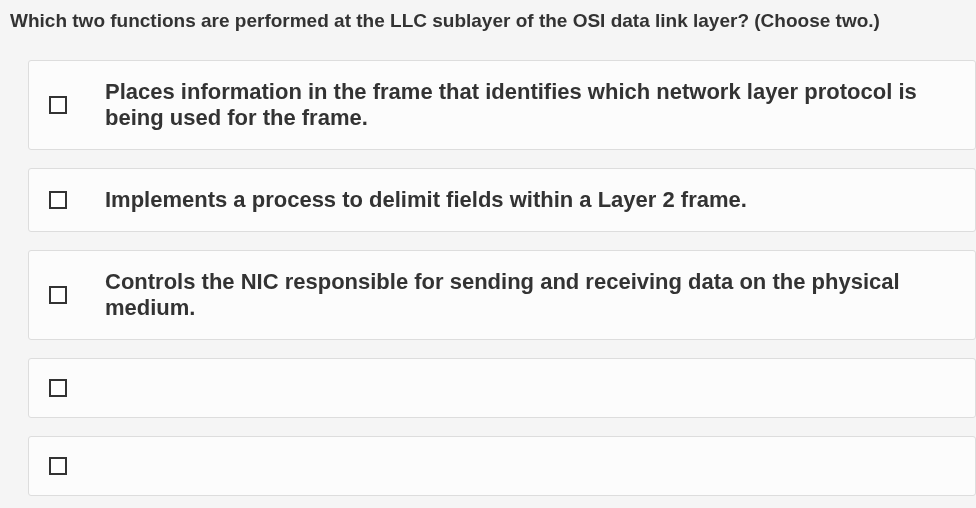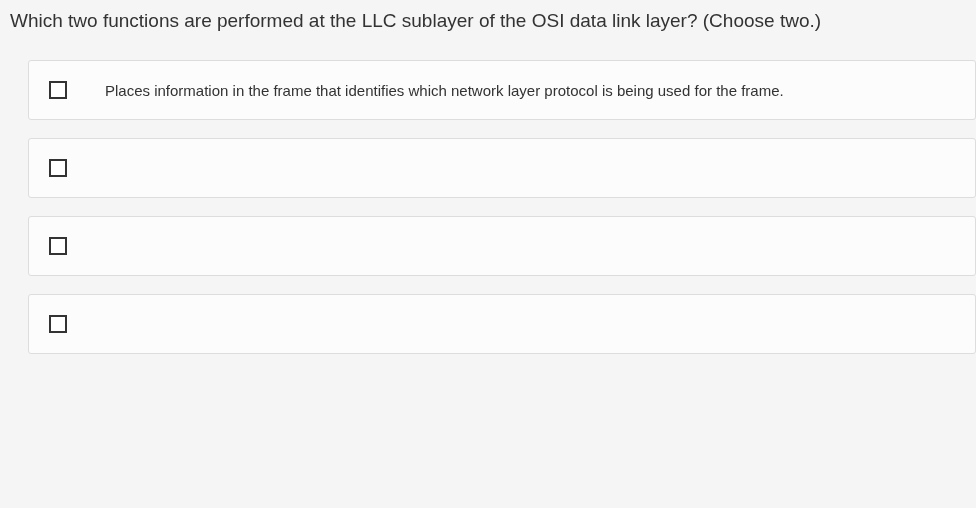--- a/index.html
+++ b/index.html
@@ -1,18 +1,19 @@
 <!DOCTYPE html>
 <html><head>
   <meta charset="utf-8">
   <style>
     * {
       margin: 0;
       padding: 0;
       box-sizing: border-box;
+      font-weight: bold;
     }
     body {
       font-family: Arial, Helvetica, sans-serif;
       background: #f5f5f5;
       padding: 10px 0 10px 8px;
       width: 976px;
       color: #333;
     }
     .question-text {
       font-size: 19px;
@@ -38,40 +39,45 @@
     .checkbox {
       width: 18px;
       height: 18px;
       border: 2px solid #333;
       background: #fff;
       flex-shrink: 0;
       margin-right: 38px;
       cursor: pointer;
     }
     .option-text {
-      font-size: 15px;
+      font-size: 22px;
       color: #333;
     }
   </style>
 </head>
 <body>
 
 <div class="question-text">Which two functions are performed at the LLC sublayer of the OSI data link layer? (Choose two.)</div>
 
 <div class="options-container">
 
   <div class="option-row">
     <div class="checkbox"></div>
     <div class="option-text">Places information in the frame that identifies which network layer protocol is being used for the frame.</div>
   </div>
 
   <div class="option-row">
     <div class="checkbox"></div>
+    <div class="option-text">Implements a process to delimit fields within a Layer 2 frame.</div>
   </div>
 
+  <div class="option-row">
+    <div class="checkbox"></div>
+    <div class="option-text">Controls the NIC responsible for sending and receiving data on the physical medium.</div>
+  </div>
 
   <div class="option-row">
     <div class="checkbox"></div>
   </div>
 
   <div class="option-row">
     <div class="checkbox"></div>
   </div>
 
 </div>

